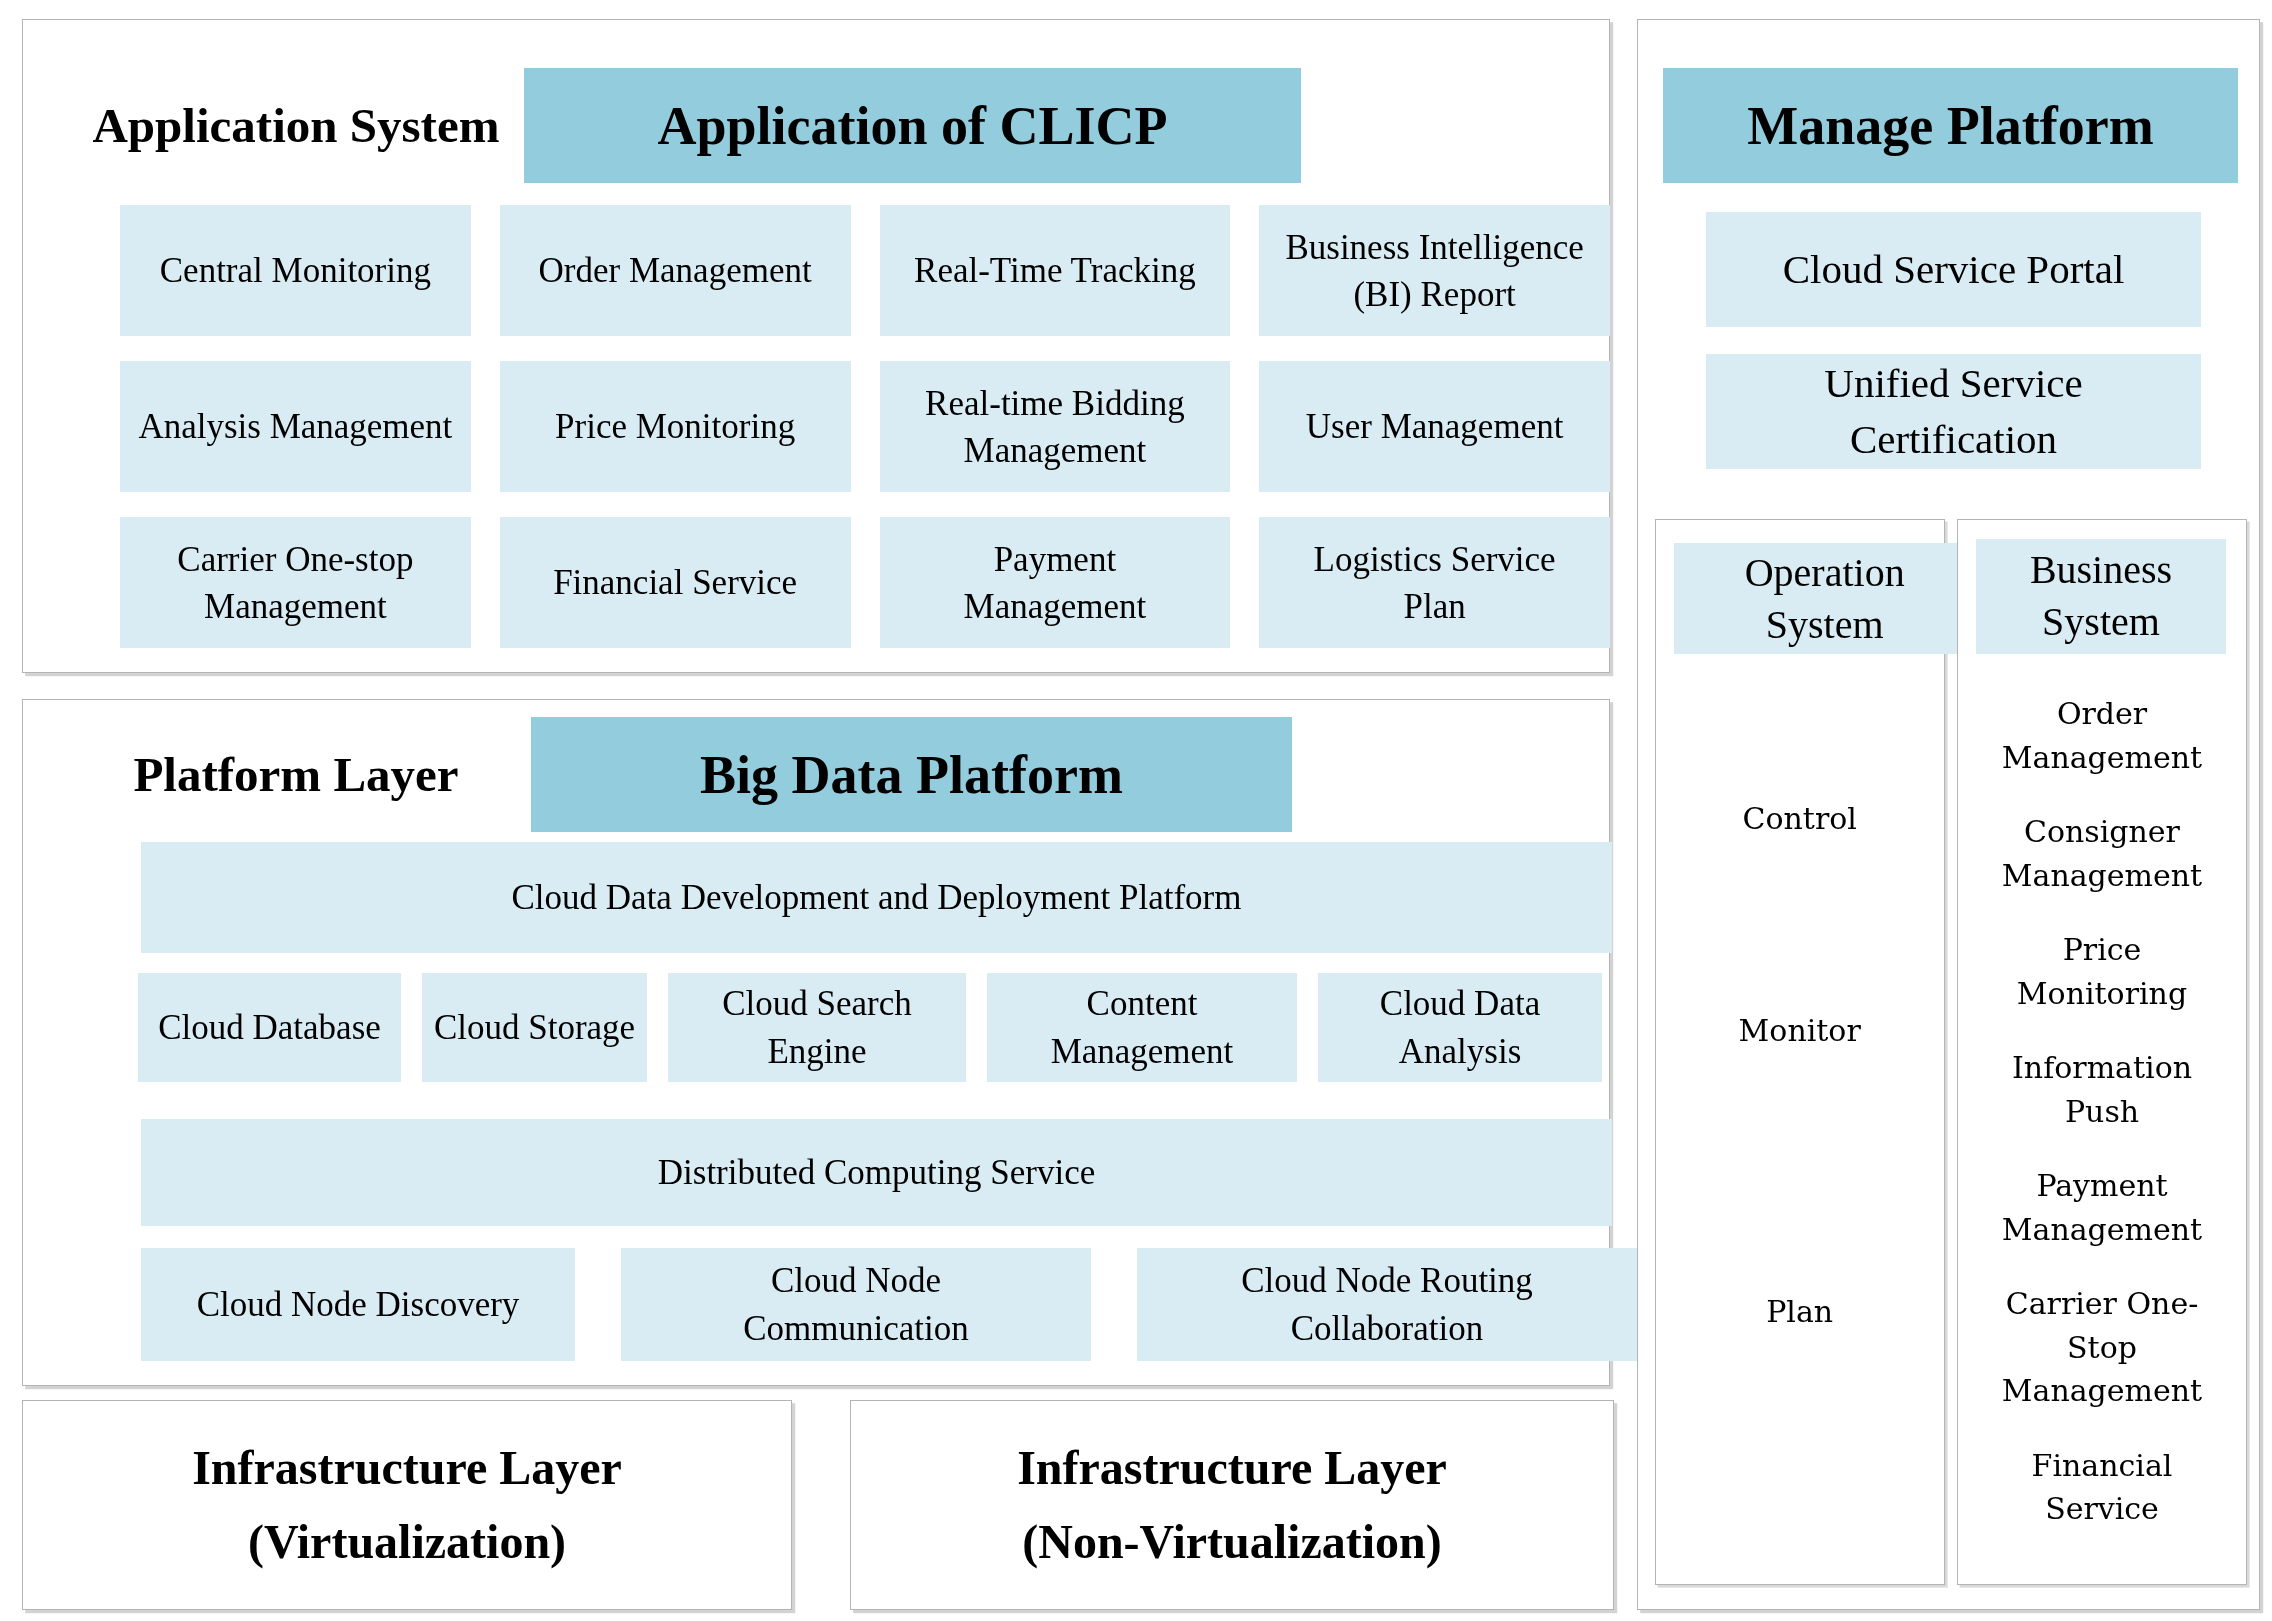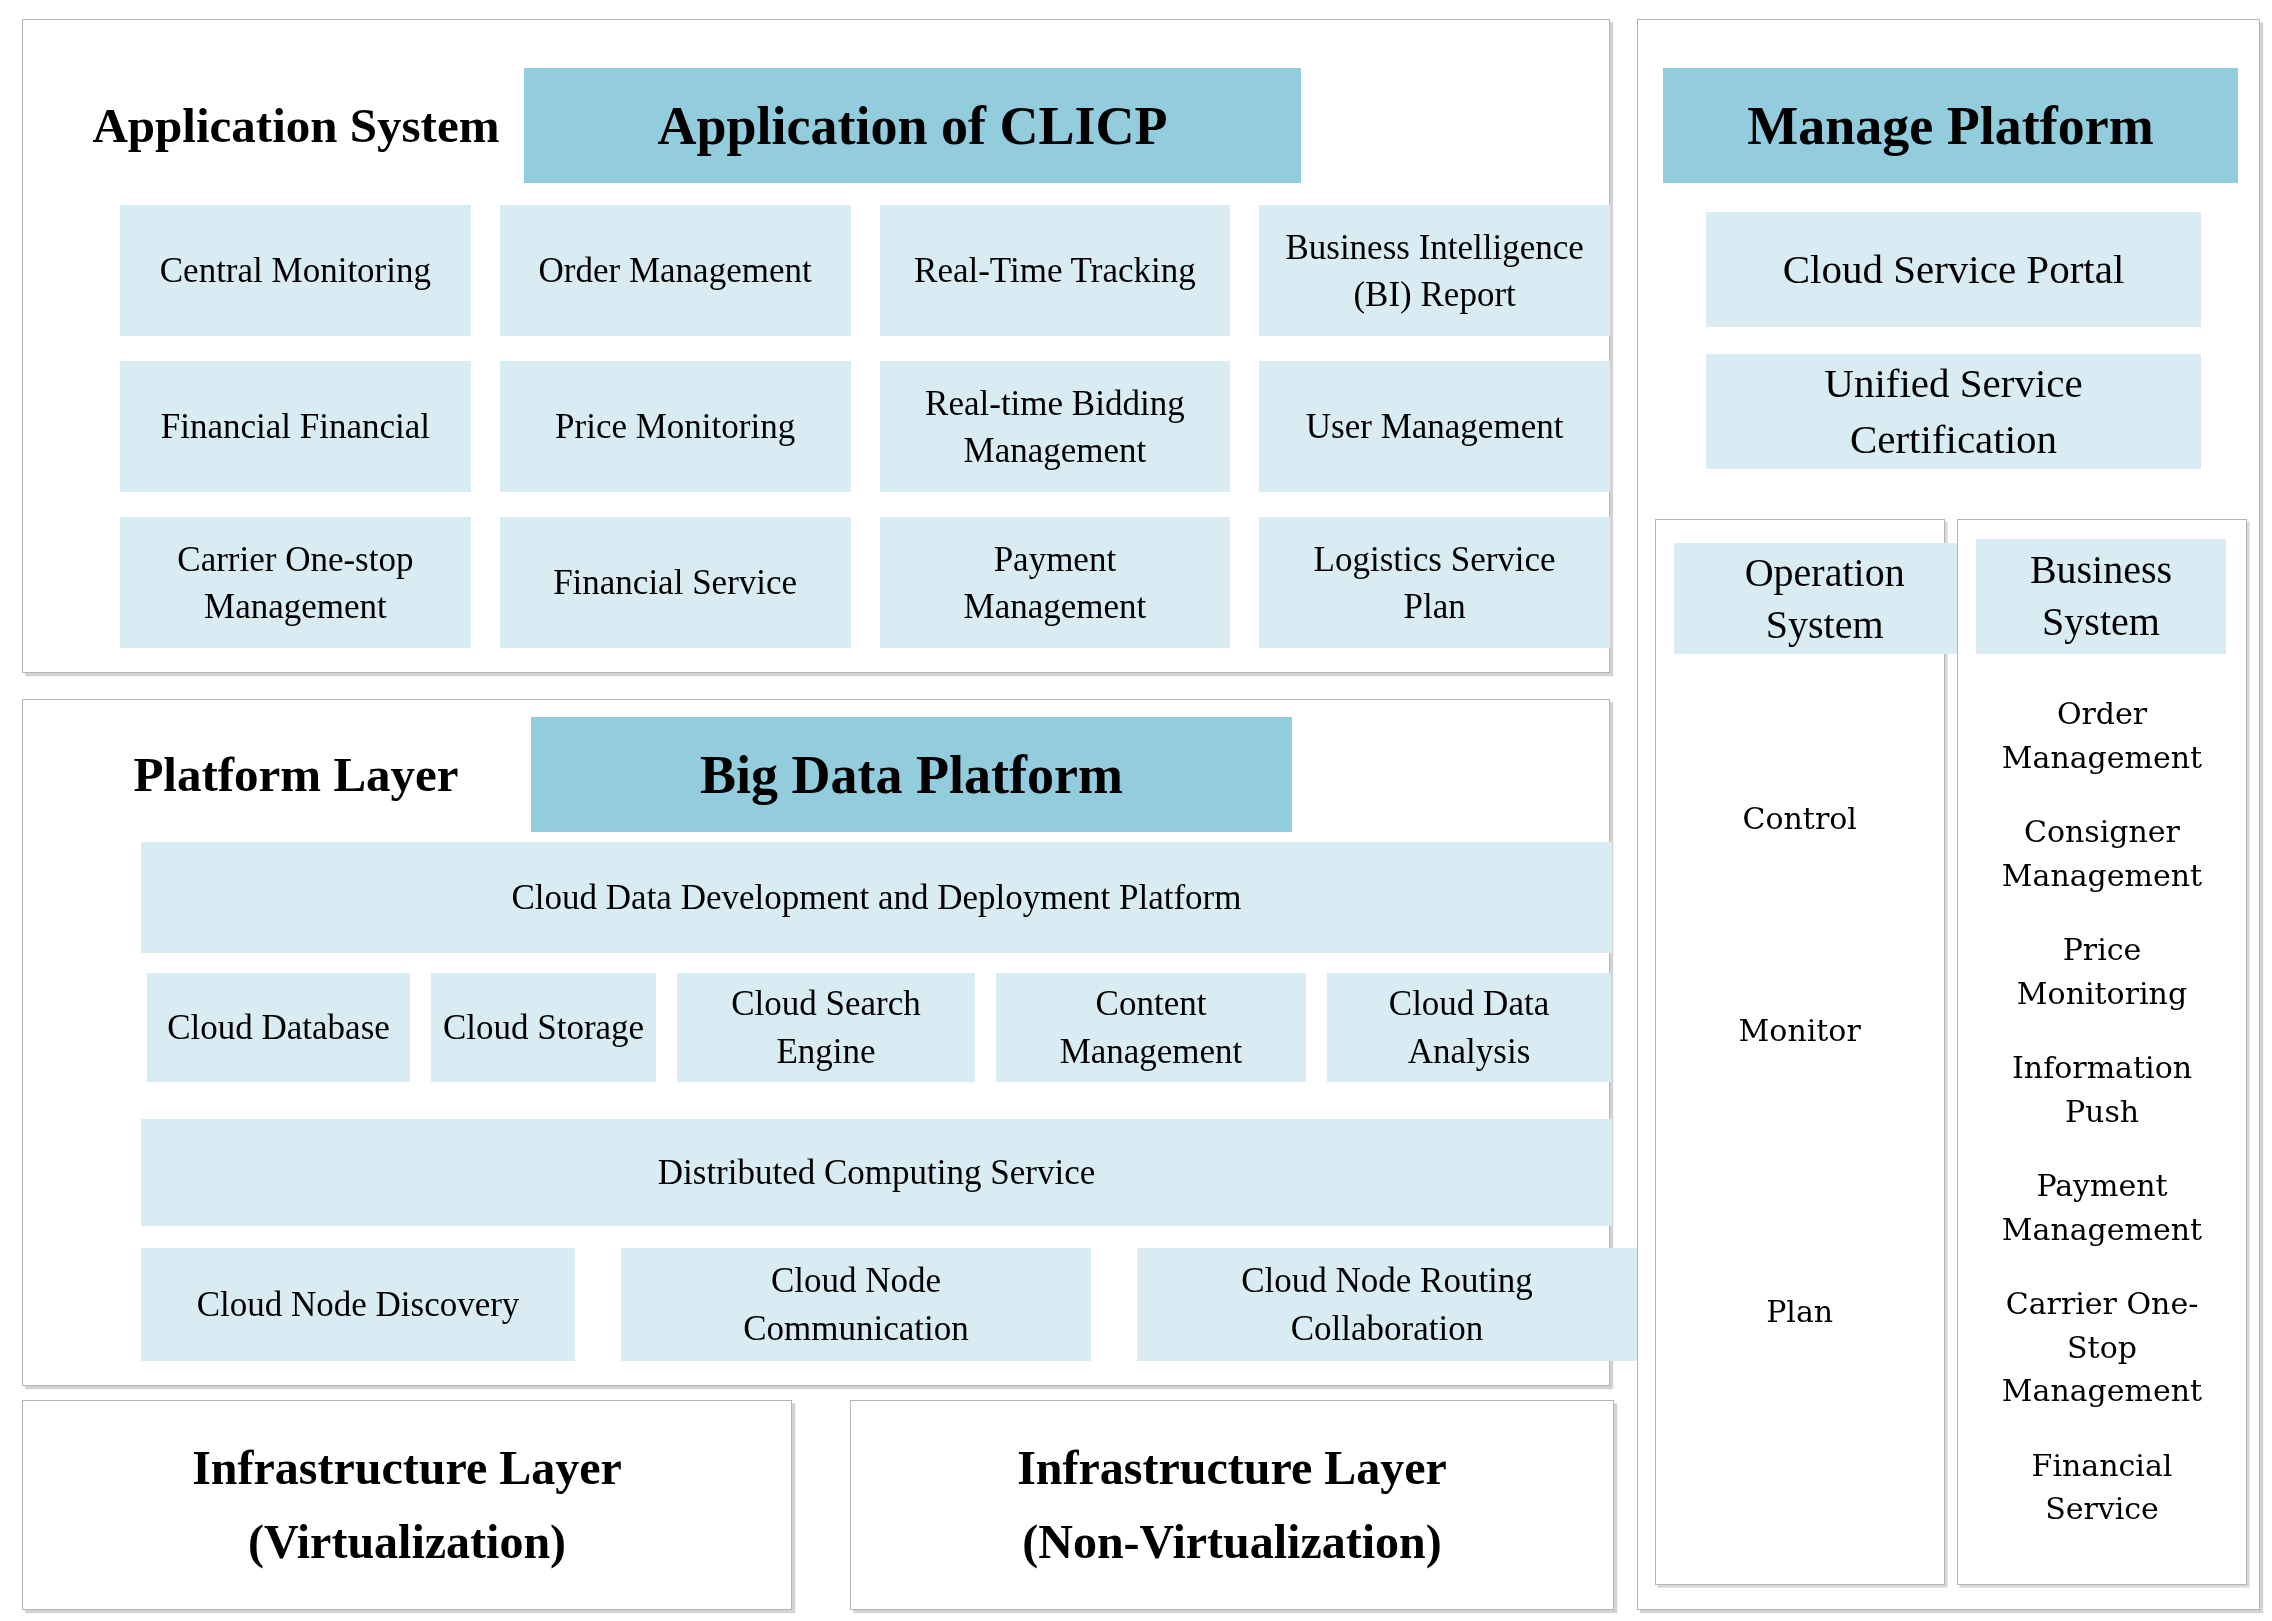--- a/index.html
+++ b/index.html
@@ -57,21 +57,21 @@
     <div class="abs flexc teal-box teal-header" style="left:501px;top:48px;width:777px;height:115px;">Application of CLICP</div>
 
     <div class="row-grid app-row" style="top:185px;">
       <div class="flexc light-box app-box">Central Monitoring</div>
       <div class="flexc light-box app-box">Order Management</div>
       <div class="flexc light-box app-box">Real-Time Tracking</div>
       <div class="flexc light-box app-box">Business Intelligence (BI) Report</div>
     </div>
 
     <div class="row-grid app-row" style="top:341px;">
-      <div class="flexc light-box app-box">Financial Financial</div>
+      <div class="flexc light-box app-box">Analysis Management</div>
       <div class="flexc light-box app-box">Price Monitoring</div>
       <div class="flexc light-box app-box">Real-time Bidding Management</div>
       <div class="flexc light-box app-box">User Management</div>
     </div>
 
     <div class="row-grid app-row" style="top:497px;">
       <div class="flexc light-box app-box" style="padding:0 39px;">Carrier One-stop Management</div>
       <div class="flexc light-box app-box">Financial Service</div>
       <div class="flexc light-box app-box" style="padding:0 58px;">Payment Management</div>
       <div class="flexc light-box app-box" style="padding:0 45px;">Logistics Service Plan</div>
@@ -79,21 +79,21 @@
   </div>
 
   <div class="panel" style="left:22px;top:699px;width:1588px;height:687px;">
 
     <div class="abs flexc layer-title" style="left:64px;top:17.4px;width:418px;height:115px;">Platform Layer</div>
 
     <div class="abs flexc teal-box teal-header" style="left:508px;top:17.4px;width:761px;height:115px;">Big Data Platform</div>
 
     <div class="abs flexc light-box app-box" style="left:118px;top:142px;width:1471px;height:111px;">Cloud Data Development and Deployment Platform</div>
 
-    <div class="row-grid" style="left:115px;top:273px;height:109px;grid-template-columns:263px 225px 298px 310px 284px;gap:21px;margin-left:9px;">
+    <div class="row-grid" style="left:115px;top:273px;height:109px;grid-template-columns:263px 225px 298px 310px 284px;gap:21px;">
       <div class="flexc light-box app-box">Cloud Database</div>
       <div class="flexc light-box app-box">Cloud Storage</div>
       <div class="flexc light-box app-box" style="padding:0 51px;">Cloud Search Engine</div>
       <div class="flexc light-box app-box" style="padding:0 51px;">Content Management</div>
       <div class="flexc light-box app-box" style="padding:0 45px;">Cloud Data Analysis</div>
     </div>
 
     <div class="abs flexc light-box app-box" style="left:118px;top:419px;width:1471px;height:107px;">Distributed Computing Service</div>
 
     <div class="row-grid" style="left:118px;top:548px;height:113px;grid-template-columns:434px 470px 500px;gap:46px;">

